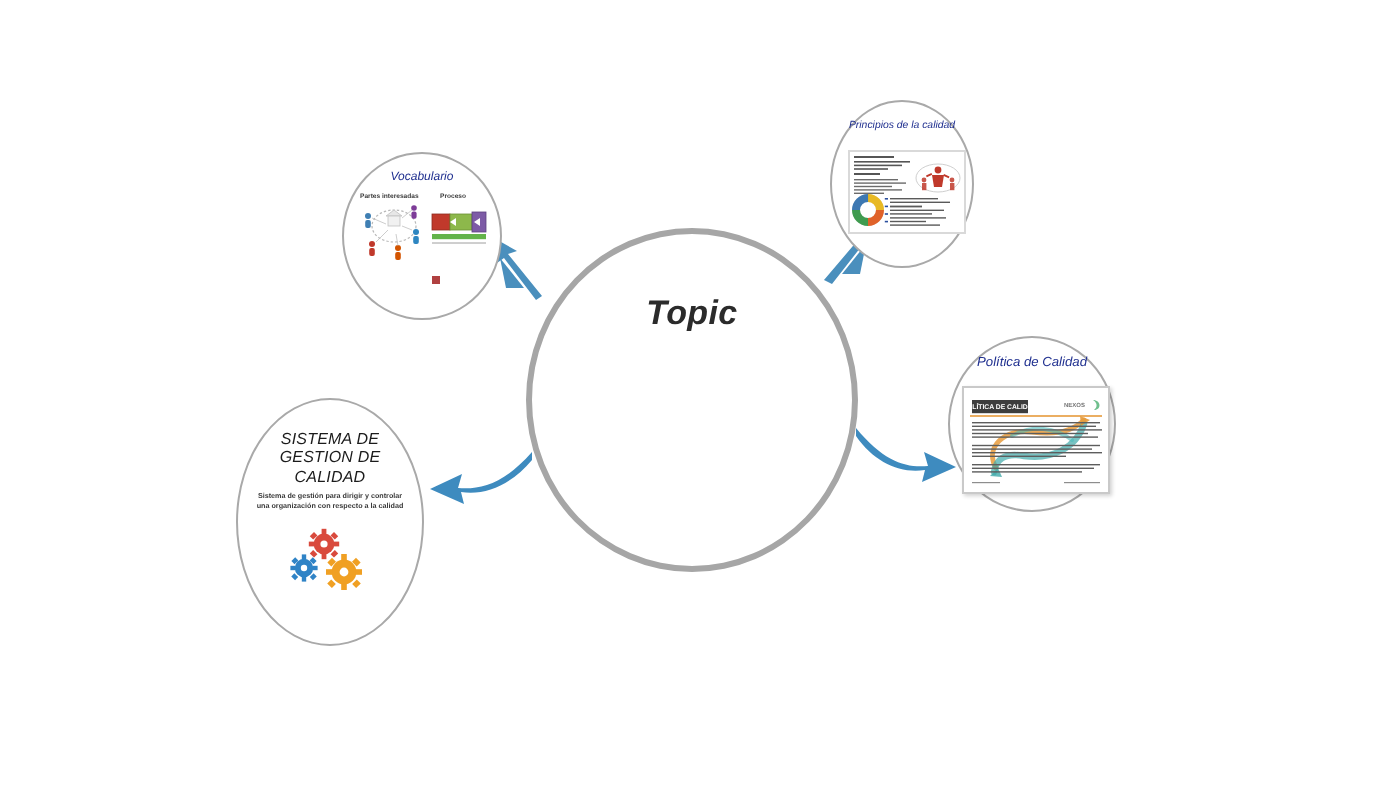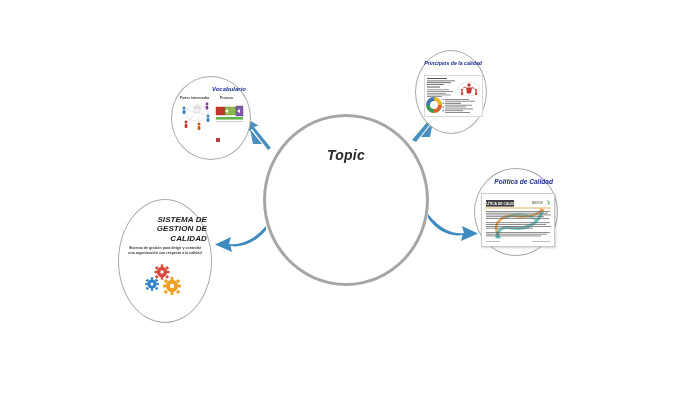--- a/index.html
+++ b/index.html
@@ -9,30 +9,30 @@
   svg.layer{position:absolute;left:0;top:0;width:700px;height:394px;overflow:visible;}
 
   
   .center-node{
     position:absolute;left:263px;top:114px;width:166px;height:172px;
     border:3px solid #a6a6a6;border-radius:50%;background:#fff;
     box-sizing:border-box;
   }
   .center-label{
     position:absolute;left:0;right:0;top:30px;text-align:center;
-    font-size:14px;font-weight:bold;font-style:italic;color:#2b2b2b;
+    font-size:17px;font-weight:bold;font-style:italic;color:#2b2b2b;
     letter-spacing:.2px;
   }
 
   
   .node{position:absolute;border:1.3px solid #a9a9a9;border-radius:50%;
         background:#fff;box-sizing:border-box;}
   .node-title{
-    position:absolute;left:4px;right:4px;text-align:right;
-    font-weight:bold;font-style:italic;line-height:1.18;
+    position:absolute;left:4px;right:4px;text-align:center;
+    font-weight:normal;font-style:italic;line-height:1.18;
   }
   .blue-title{color:#1f2f8f;}
   .dark-title{color:#1b1b1b;}
 
   
   #node-vocabulario{left:171px;top:76px;width:80px;height:84px;}
   #node-vocabulario .node-title{top:9px;font-size:6px;}
   .voc-art{position:absolute;left:8px;top:19px;width:64px;height:34px;}
   .voc-cap{position:absolute;font-size:3.3px;color:#3c3c3c;font-weight:bold;
            white-space:nowrap;}

